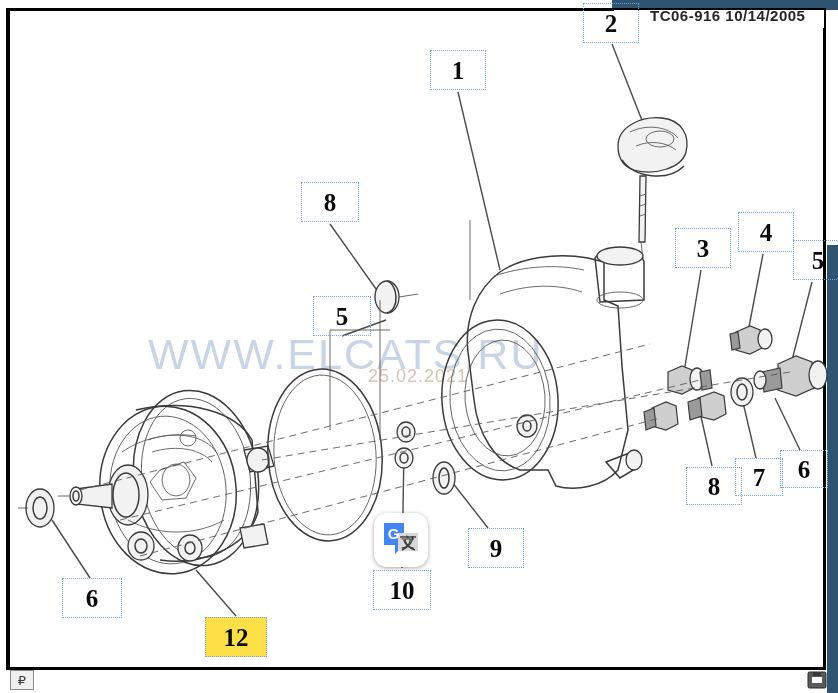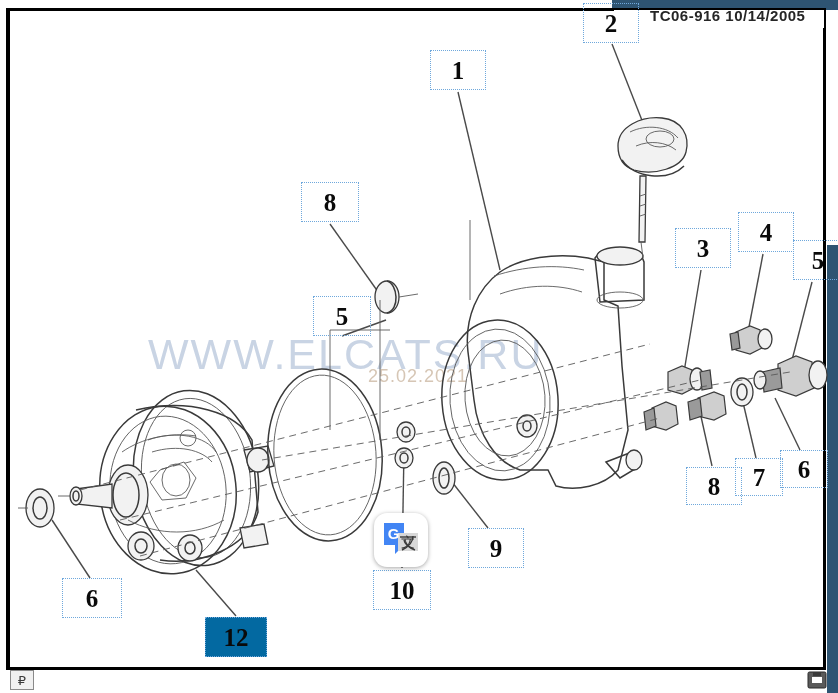--- a/index.html
+++ b/index.html
@@ -115,21 +115,21 @@
     font-size: 25px;
     font-weight: bold;
     color: #0a0a0a;
     display: flex;
     align-items: center;
     justify-content: center;
     cursor: pointer;
     line-height: 1;
   }
   .callout.selected {
-    background: #0369a1;
+    background: #fde047;
   }
 
   
   svg.drawing {
     position: absolute;
     top: 0;
     left: 0;
     width: 838px;
     height: 693px;
     pointer-events: none;

